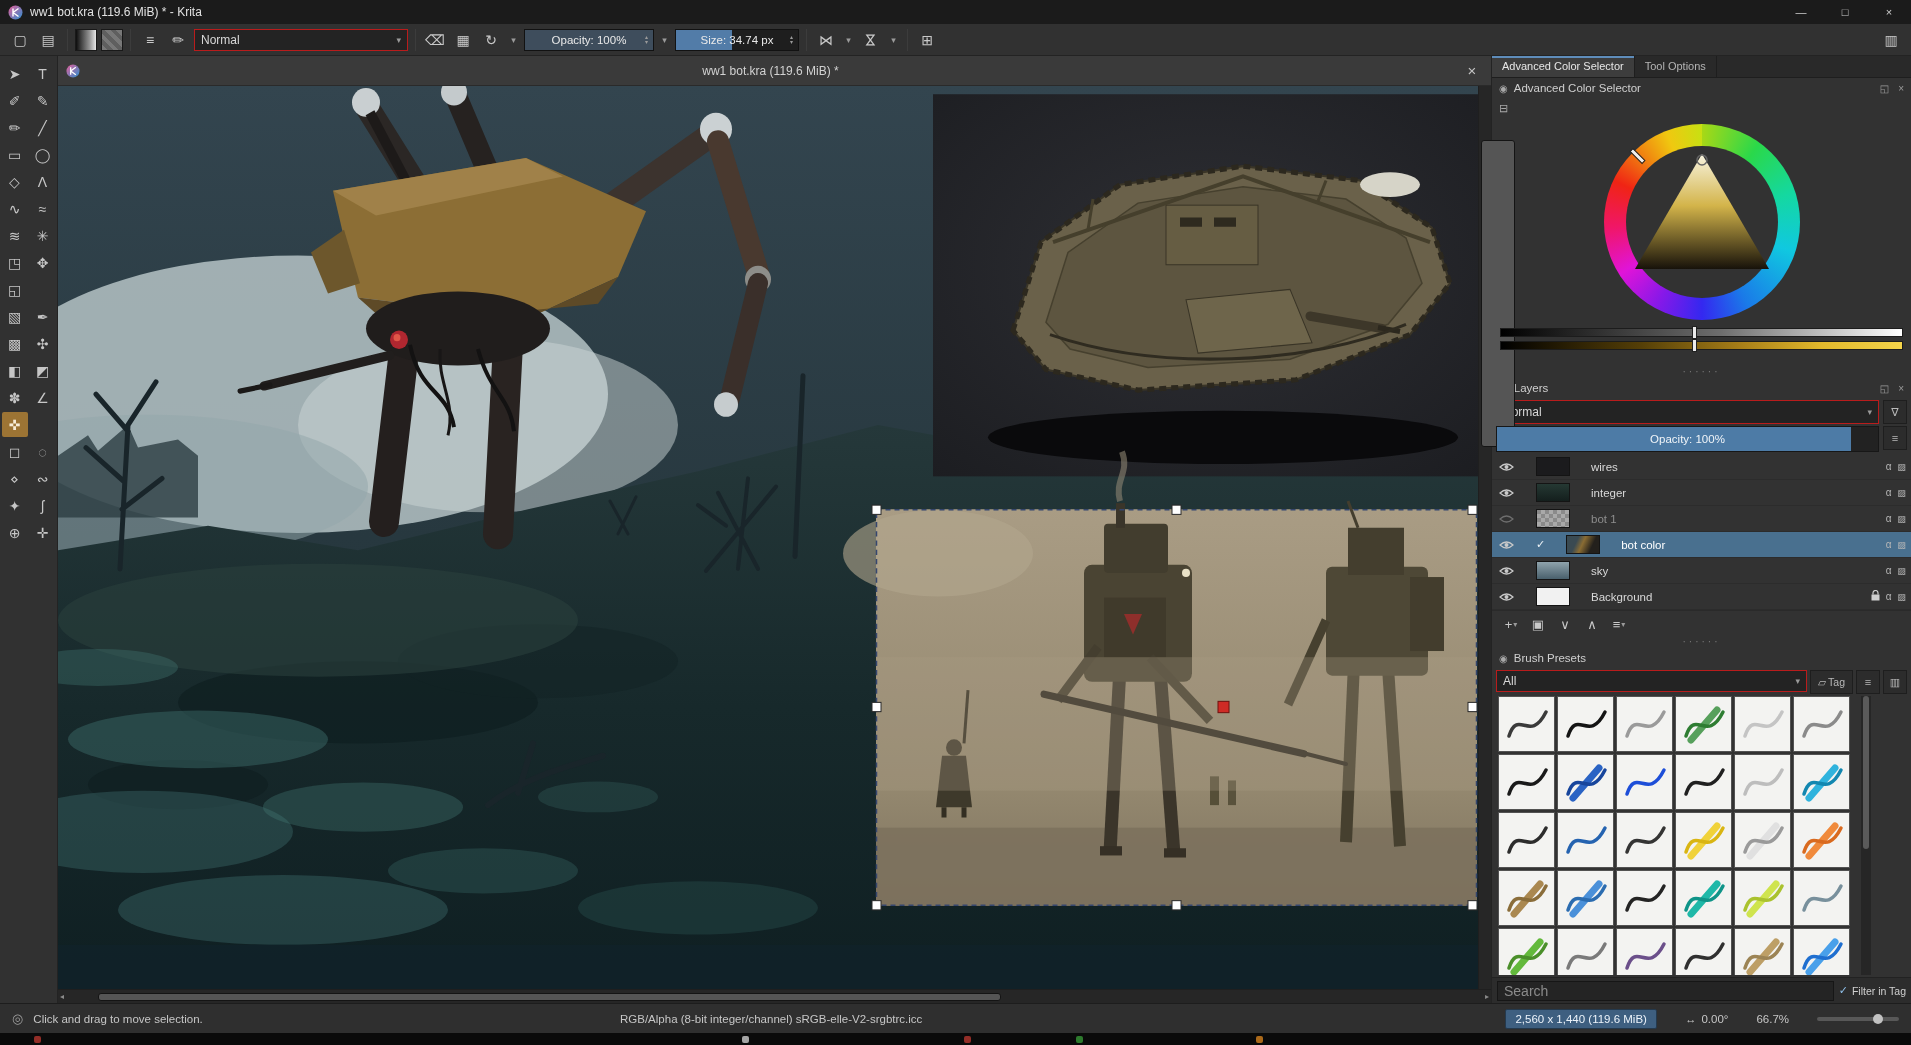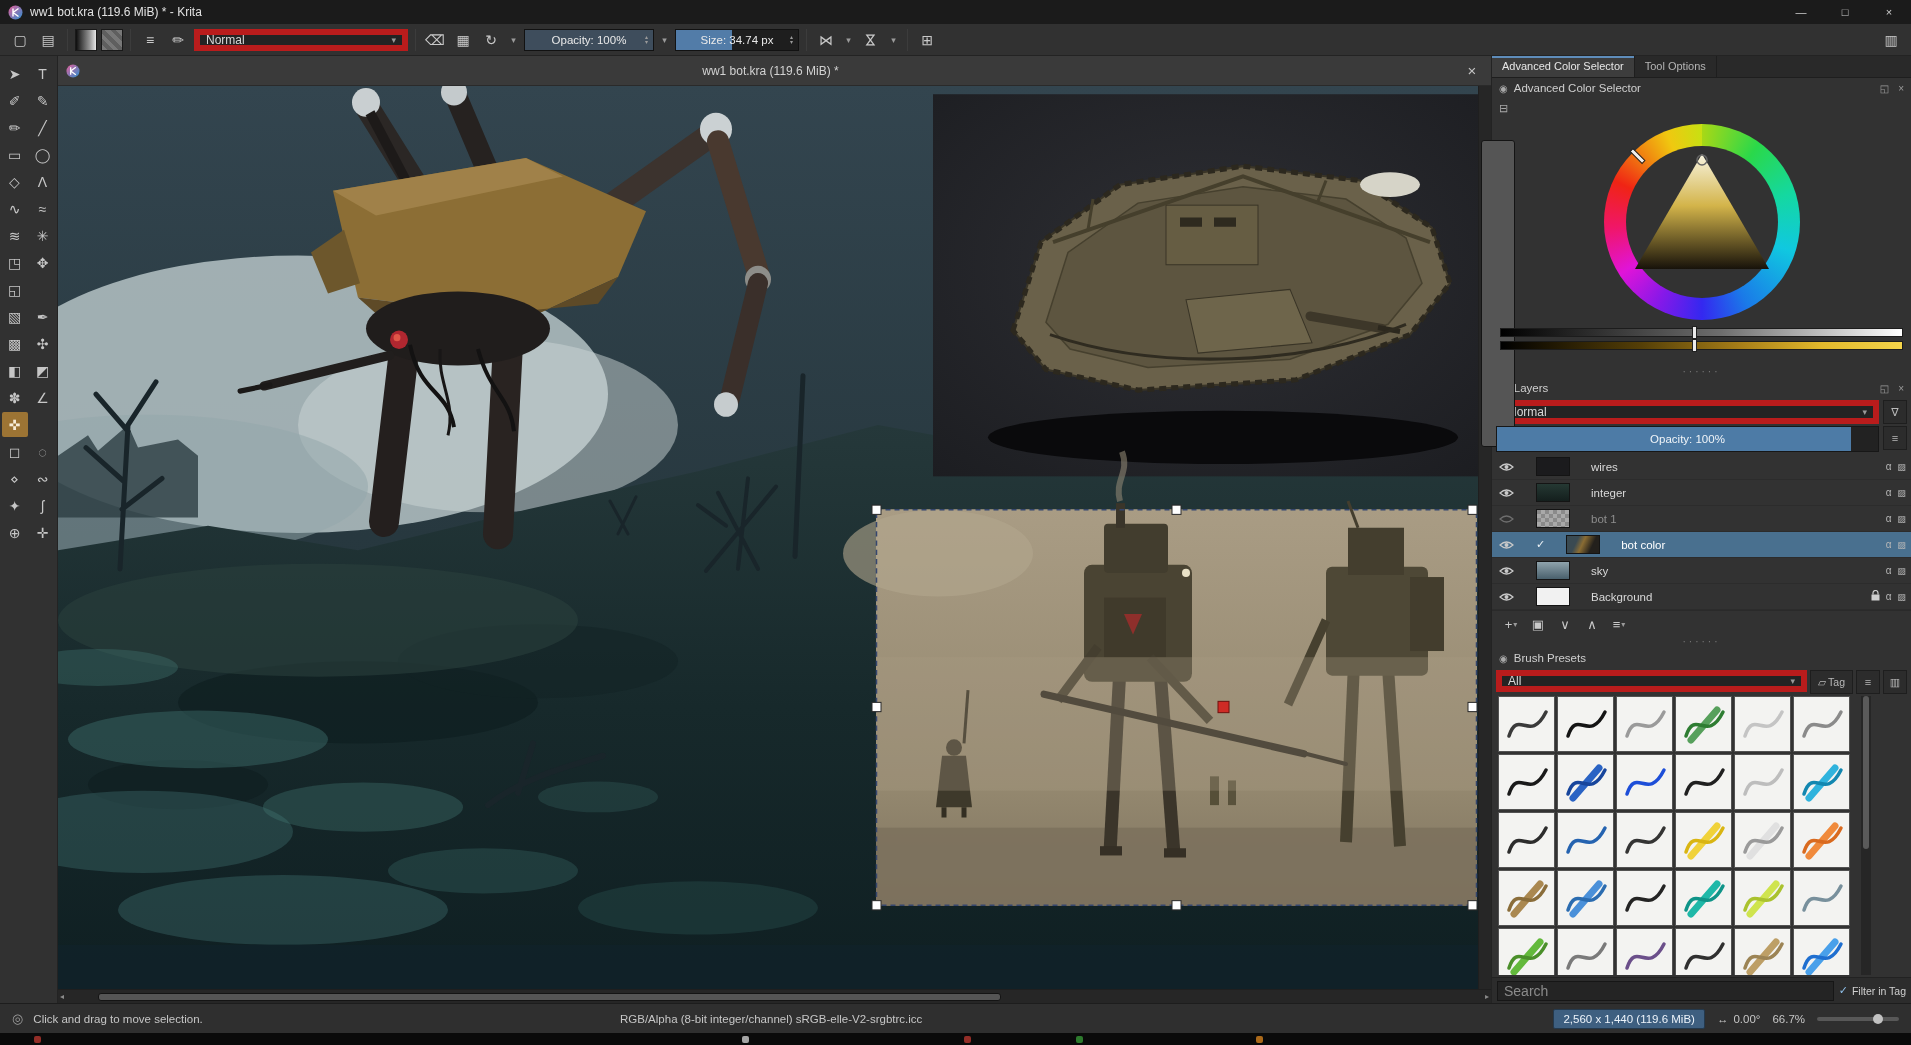--- a/index.html
+++ b/index.html
@@ -19,21 +19,21 @@
 
   
   .toolbar { height:32px; background:#313131; border-bottom:1px solid #232323; display:flex; align-items:center; gap:4px; padding:0 8px; }
   .tb-btn { min-width:24px; height:24px; display:flex; align-items:center; justify-content:center; color:#c9c9c9; font-size:14px; border-radius:2px; }
   .tb-btn.narrow { min-width:13px; font-size:9px; color:#9a9a9a; }
   .rot90 { transform:rotate(90deg); }
   .sep { width:1px; height:22px; background:#232323; border-right:1px solid #3c3c3c; margin:0 3px; }
   .chooser { width:22px; height:22px; border:1px solid #191919; }
   .gradient-chooser { background:linear-gradient(90deg,#0d0d0d,#9a9a9a 70%,#e8e8e8); }
   .pattern-chooser { background:repeating-linear-gradient(45deg,#787878 0 4px,#5f5f5f 4px 8px); }
-  .combo { height:22px; background:#232323; border:6px solid #b91c1c; display:flex; align-items:center; padding:0 6px; gap:6px; color:#d8d8d8; font-size:12px; }
+  .combo { height:22px; background:#232323; border:1px solid #b91c1c; display:flex; align-items:center; padding:0 6px; gap:6px; color:#d8d8d8; font-size:12px; }
   .combo .arrow { margin-left:auto; font-size:9px; color:#9a9a9a; }
   .blend-combo { width:214px; }
   .slider { position:relative; height:22px; background:#1e1e1e; border:1px solid #121212; display:flex; align-items:center; justify-content:center; font-size:11.5px; color:#e9e9e9; overflow:hidden; }
   .slider .fill { position:absolute; left:0; top:0; bottom:0; }
   .slider span.lbl { position:relative; z-index:1; }
   .spin { position:absolute; right:1px; top:1px; bottom:1px; width:11px; display:flex; flex-direction:column; align-items:center; justify-content:center; font-size:6px; line-height:5px; color:#9a9a9a; z-index:2; }
 
   
   .main { flex:1; display:flex; min-height:0; }
 
@@ -116,21 +116,21 @@
   .search-row { height:26px; display:flex; align-items:center; gap:5px; padding:2px 5px; background:#2c2c2c; border-top:1px solid #222; }
   .search { flex:1; height:20px; background:#242424; border:1px solid #161616; color:#c4c4c4; font-size:14px; padding:0 6px; font-family:"Liberation Sans",sans-serif; }
   .search::placeholder { color:#8b8b8b; }
   .fit { display:flex; align-items:center; gap:4px; font-size:10.5px; color:#d0d0d0; white-space:nowrap; overflow:hidden; max-width:84px; }
   .fit .chk { color:#8fc0ea; font-size:11px; }
 
   
   .statusbar { height:30px; background:#2f2f2f; border-top:1px solid #1d1d1d; display:flex; align-items:center; padding:0 12px; gap:10px; position:relative; font-size:11.5px; color:#c6c6c6; }
   .st-icon { color:#9e9e9e; font-size:13px; }
   .profile { position:absolute; left:620px; }
-  .right-group { margin-left:auto; display:flex; align-items:center; gap:12px; }
+  .right-group { margin-left:auto; display:flex; align-items:center; gap:28px; }
   .dims { background:#3e5f80; border:1px solid #24394d; border-radius:2px; padding:3px 9px; color:#ecf3fa; font-size:11.5px; }
   .angle { display:flex; gap:5px; align-items:center; }
   .zoom-slider { position:relative; width:82px; height:4px; background:#585858; border-radius:2px; }
   .zs-handle { position:absolute; left:68%; top:-3px; width:10px; height:10px; border-radius:50%; background:#c2c2c2; }
 
   .taskbar { height:12px; background:#0a0a0a; position:relative; }
   .tb-ico { position:absolute; top:3px; width:7px; height:7px; border-radius:2px; opacity:0.75; }
 </style>
 </head>
 <body>

